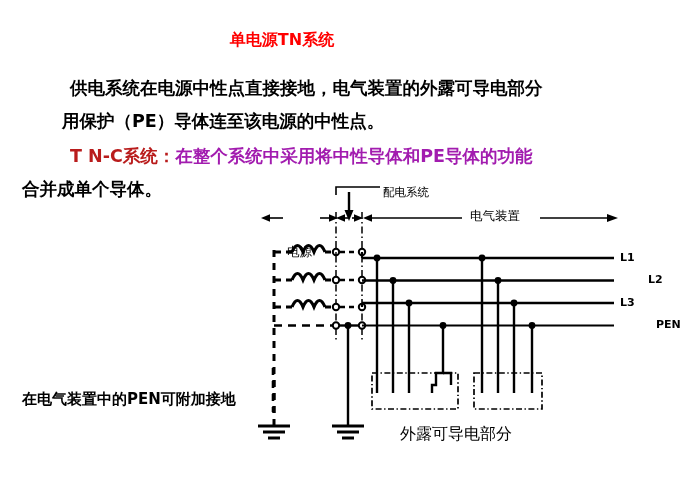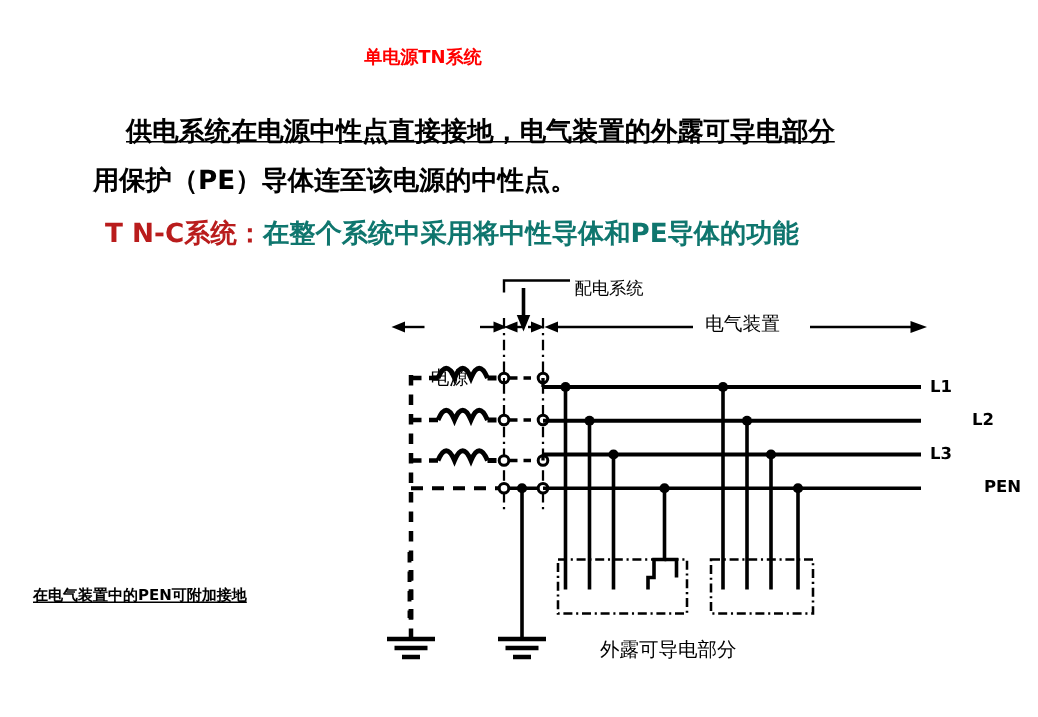--- a/index.html
+++ b/index.html
@@ -9,47 +9,46 @@
     font-family:"DejaVu Sans","Liberation Sans",sans-serif;
     overflow:hidden;
     position:relative;
   }
   #root{position:relative;width:692px;height:478px;}
 
   .title{
     position:absolute;left:0;top:30px;width:564px;
     text-align:center;
     color:#FF0000;
-    font-size:12px;
+    font-size:16px;
     font-weight:bold;
     letter-spacing:0px;
     white-space:nowrap;
   }
 
   .para{
     position:absolute;
     color:#000000;
     font-size:17.5px;
     font-weight:bold;
     white-space:nowrap;
     line-height:1.0;
   }
-  #p1{left:84px;top:80px;text-decoration:underline;}
+  #p1{left:70px;top:80px;}
   #p2{left:22px;top:113px;margin-left:40px;}
   #p3{left:70px;top:148px;}
   #p4{left:22px;top:181px;}
 
   .red{color:#b91c1c;}
-  .blk{color:#0f766e;}
+  .blk{color:#a21caf;}
 
   .note{
     position:absolute;left:22px;top:390px;
-    color:#000000;font-size:10px;font-weight:bold;
-    white-space:nowrap;
-    text-decoration:underline;
+    color:#000000;font-size:15px;font-weight:bold;
+    white-space:nowrap;
   }
 
   
   #diagram{position:absolute;left:0;top:0;width:692px;height:478px;}
 
   .dlabel{
     position:absolute;
     font-size:11px;
     font-weight:bold;
     color:#000;
@@ -63,32 +62,33 @@
     color:#000;
     white-space:nowrap;
   }
   #lab-L1{left:620px;top:251px;}
   #lab-L2{left:648px;top:273px;}
   #lab-L3{left:620px;top:296px;}
   #lab-PEN{left:656px;top:318px;}
   #lab-pds{left:383px;top:185px;font-size:11.5px;}
   #lab-src{left:287px;top:208px;margin-top:36px;}
   #lab-inst{left:470px;top:208px;}
-  #lab-expo{left:400px;top:424px;font-size:13px;}
+  #lab-expo{left:400px;top:424px;font-size:16px;}
 </style>
 </head>
 <body>
 
 <div id="root">
 
   <div class="title">单电源TN系统</div>
 
   <div class="para" id="p1">供电系统在电源中性点直接接地，电气装置的外露可导电部分</div>
   <div class="para" id="p2">用保护（PE）导体连至该电源的中性点。</div>
   <div class="para" id="p3"><span class="red">T N-C系统：</span><span class="blk">在整个系统中采用将中性导体和PE导体的功能</span></div>
+  <div class="para" id="p4">合并成单个导体。</div>
 
   <div class="note">在电气装置中的PEN可附加接地</div>
 
   <svg id="diagram" viewBox="0 0 692 478" xmlns="http://www.w3.org/2000/svg">
 
     <g>
       <path d="M336,195 L336,187 L380,187" fill="none" stroke="#000" stroke-width="1.6"></path>
 
       <line x1="349" y1="192" x2="349" y2="213" stroke="#000" stroke-width="2.4"></line>
       <polygon points="349,221 344.5,210 353.5,210" fill="#000"></polygon>

